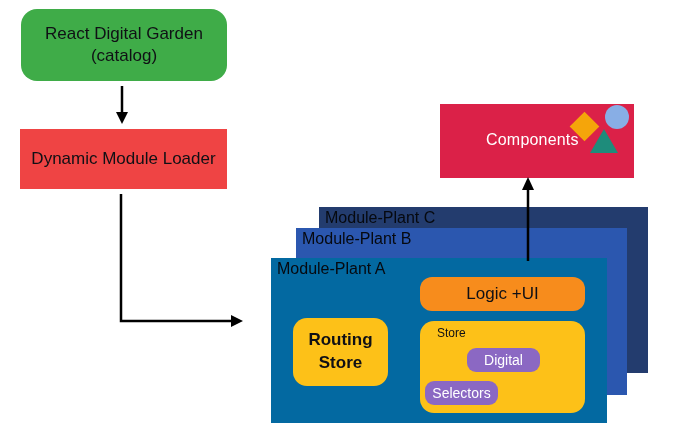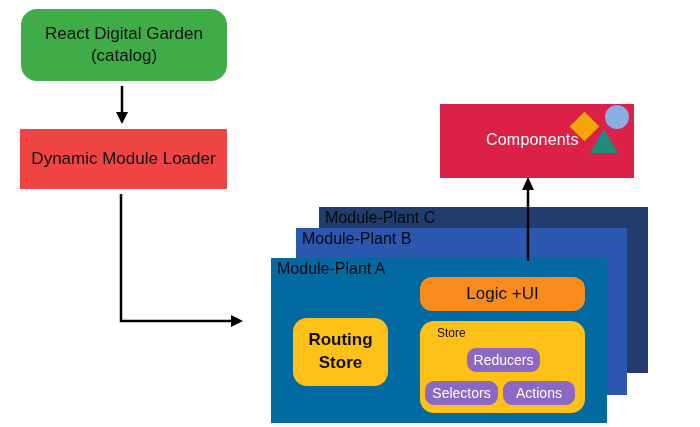--- a/index.html
+++ b/index.html
@@ -130,27 +130,24 @@
     </div>
 
     <div class="abs routing-box">
       <span>Routing</span>
       <span>Store</span>
     </div>
 
     <div class="abs store-box">
       <span class="store-label">Store</span>
       <div class="chip chip-reducers">
-        <span>Reducers</span>
+        <span>Digital</span>
       </div>
       <div class="chip chip-selectors">
         <span>Selectors</span>
-      </div>
-      <div class="chip chip-actions">
-        <span>Actions</span>
       </div>
     </div>
   </div>
 
   <svg class="arrows" width="700" height="427" viewBox="0 0 700 427">
 
     <g>
       <line x1="122" y1="86" x2="122" y2="114" stroke="#000000" stroke-width="2.5"></line>
       <polygon points="116,112 128,112 122,124" fill="#000000"></polygon>
     </g>

